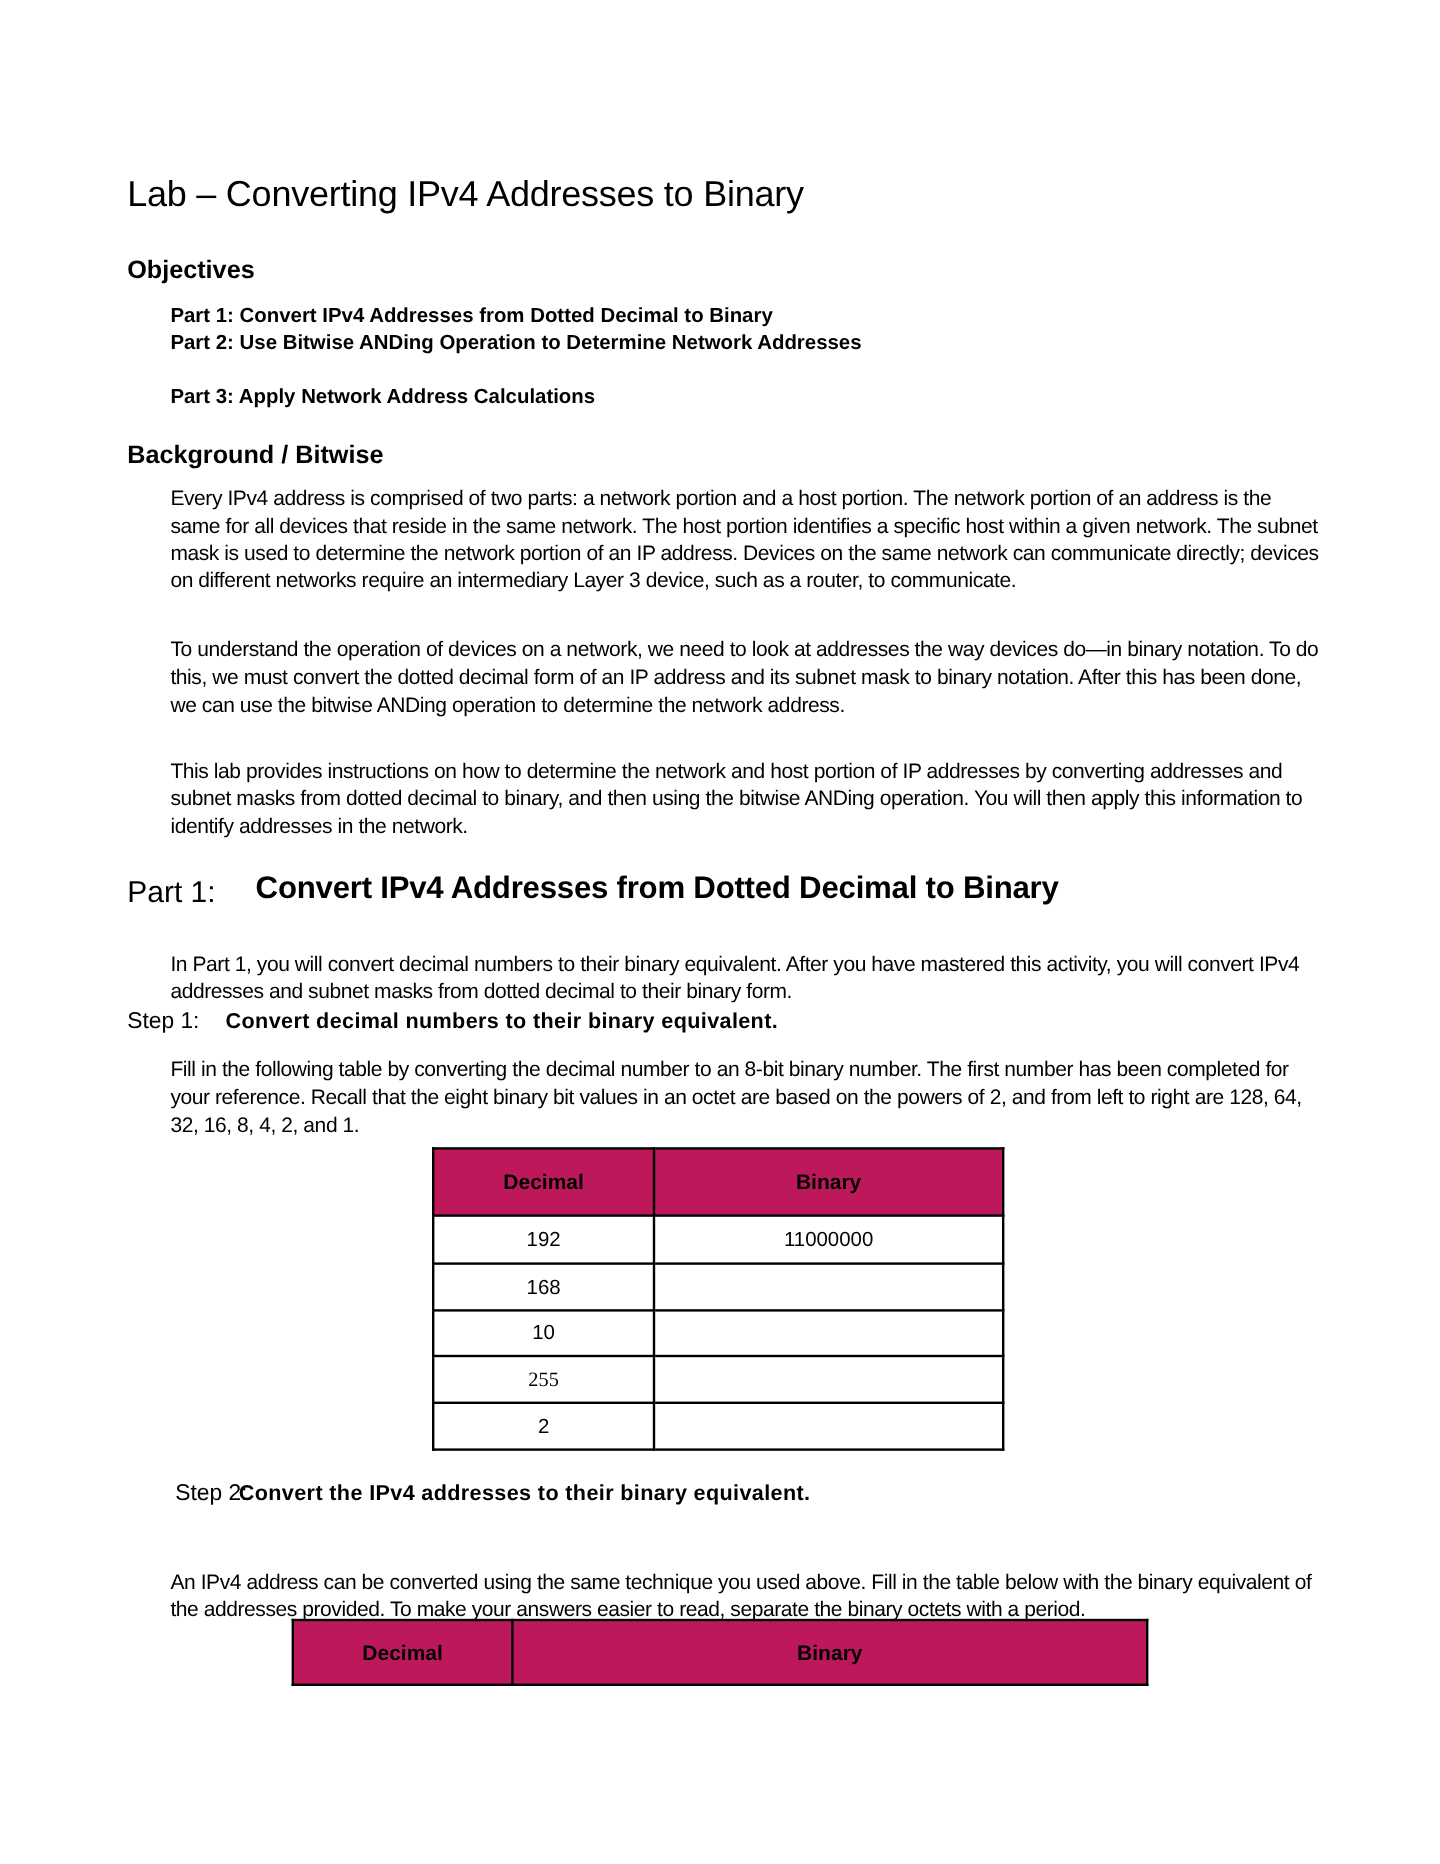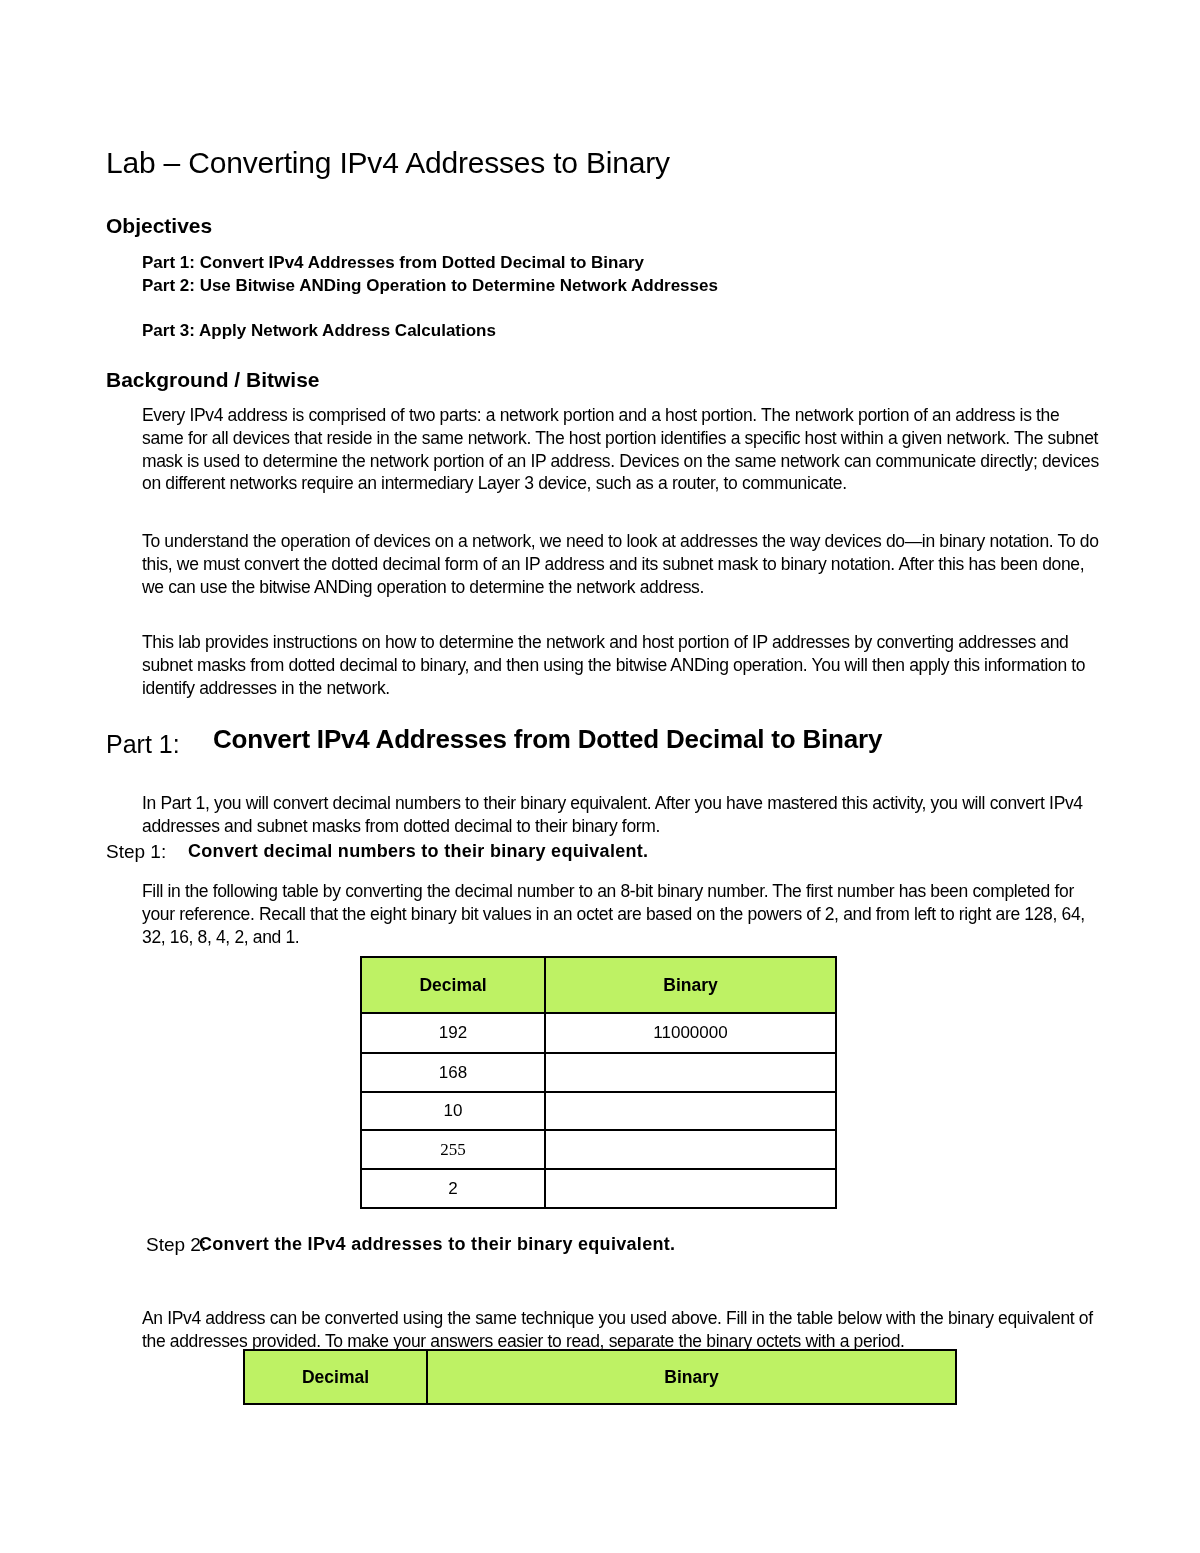--- a/index.html
+++ b/index.html
@@ -9,21 +9,21 @@
   .title { left: 106px; top: 146px; font-size: 30px; font-weight: normal; letter-spacing: -0.2px; }
   .h2 { font-size: 21px; font-weight: bold; }
   .obj { left: 142px; font-size: 17px; font-weight: bold; }
   .para { left: 142px; width: 960px; font-size: 17.5px; line-height: 22.8px; letter-spacing: -0.35px; }
   .part-label { font-size: 25px; }
   .part-title { font-size: 26px; font-weight: bold; letter-spacing: -0.2px; }
   .step-label { font-size: 19px; }
   .step-title { font-size: 18px; font-weight: bold; letter-spacing: 0.3px; }
   table.grid { position: absolute; border-collapse: collapse; font-size: 17px; }
   table.grid th, table.grid td { border: 2px solid #000; text-align: center; padding: 0; }
-  table.grid th { background: #bef264; font-weight: bold; font-size: 17.5px; }
+  table.grid th { background: #be185d; font-weight: bold; font-size: 17.5px; }
 </style>
 </head>
 <body>
 
 <div>
 
   <div class="abs title">Lab – Converting IPv4 Addresses to Binary</div>
 
   <div class="abs h2" style="left:106px; top:214px;">Objectives</div>
   <div class="abs obj" style="top:253px;">Part 1: Convert IPv4 Addresses from Dotted Decimal to Binary</div>

